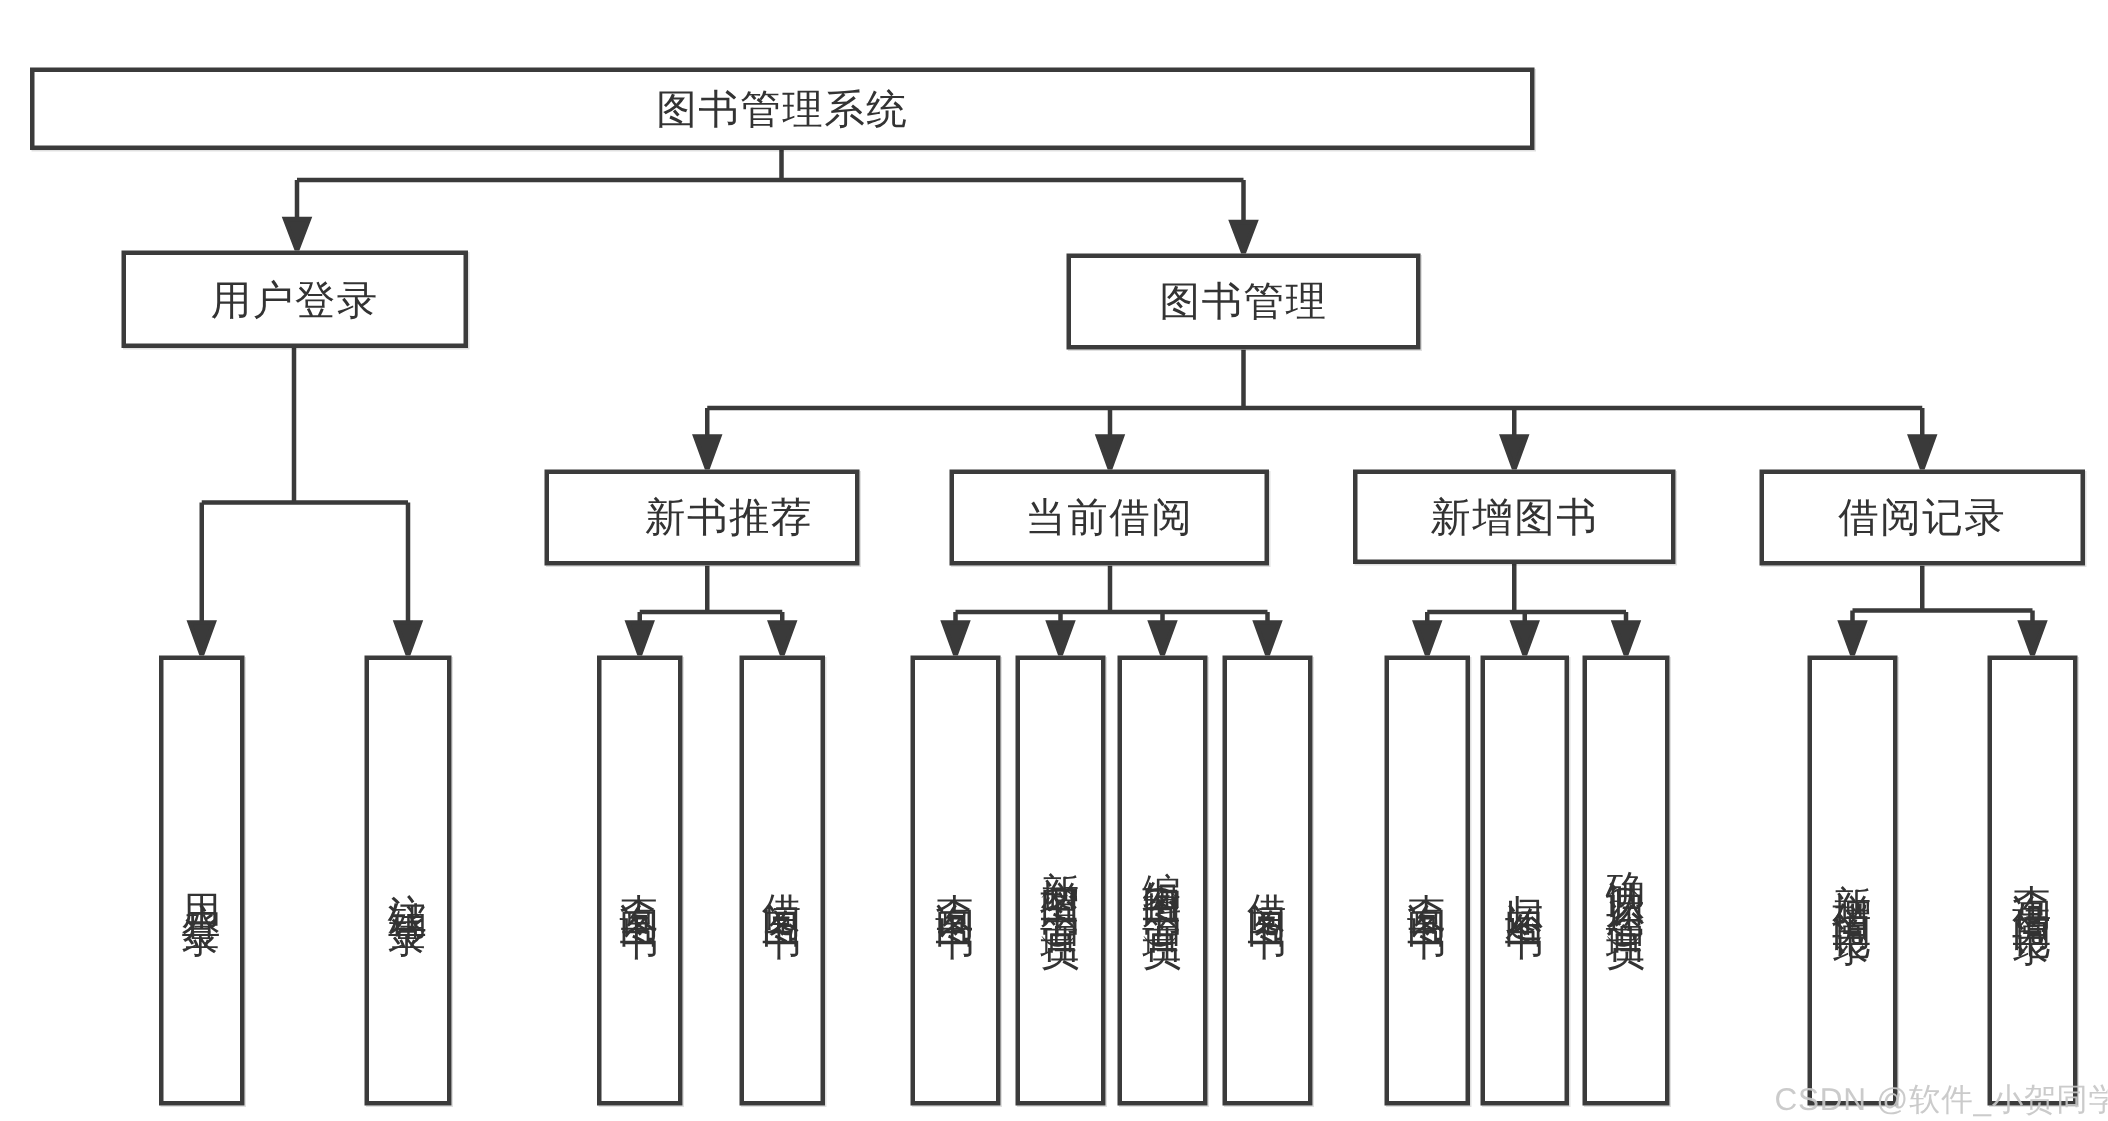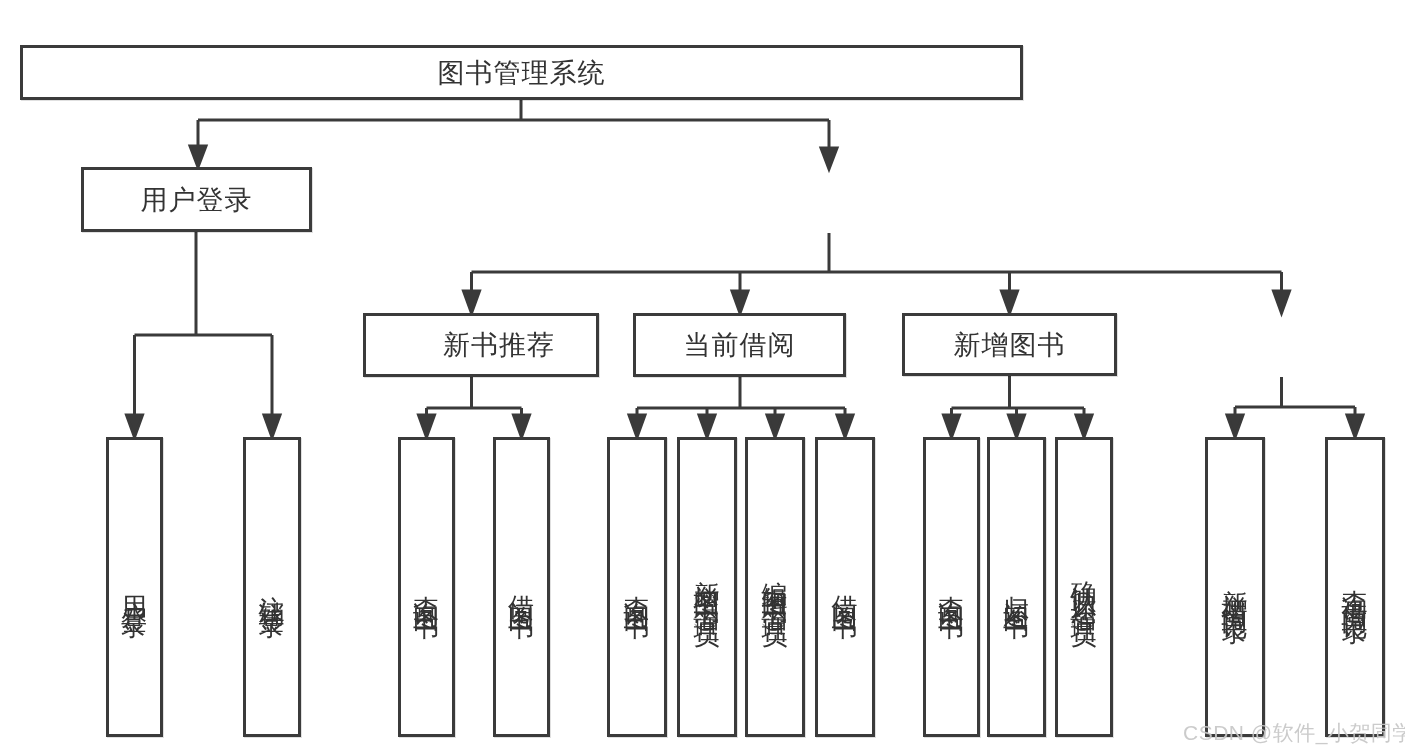--- a/index.html
+++ b/index.html
@@ -94,29 +94,35 @@
     </g>
   </svg>
 
   <div class="box h-box" style="left:20px; top:13px; width:1003px; height:55px;margin-top:32px;">
     <span>图书管理系统</span>
   </div>
 
   <div class="box h-box" style="left:81px; top:167px; width:231px; height:65px;">
     <span>用户登录</span>
   </div>
+  <div class="box h-box" style="left:711px; top:169px; width:236px; height:64px;">
+    <span>图书管理</span>
+  </div>
 
-  <div class="box h-box" style="left:363px; top:313px; width:236px; height:64px;padding-left:36px;">
+  <div class="box h-box" style="left:363px; top:313px; width:210px; height:64px;padding-left:36px;">
     <span>新书推荐</span>
   </div>
   <div class="box h-box" style="left:633px; top:313px; width:213px; height:64px;">
     <span>当前借阅</span>
   </div>
   <div class="box h-box" style="left:902px; top:313px; width:215px; height:63px;">
     <span>新增图书</span>
+  </div>
+  <div class="box h-box" style="left:1173px; top:313px; width:217px; height:64px;">
+    <span>借阅记录</span>
   </div>
 
   <div class="box v-box" style="left:106px; top:437px; width:57px; height:300px;">
     <span>用户登录</span>
   </div>
   <div class="box v-box" style="left:243px; top:437px; width:58px; height:300px;">
     <span>注销登录</span>
   </div>
 
   <div class="box v-box" style="left:398px; top:437px; width:57px; height:300px;">

